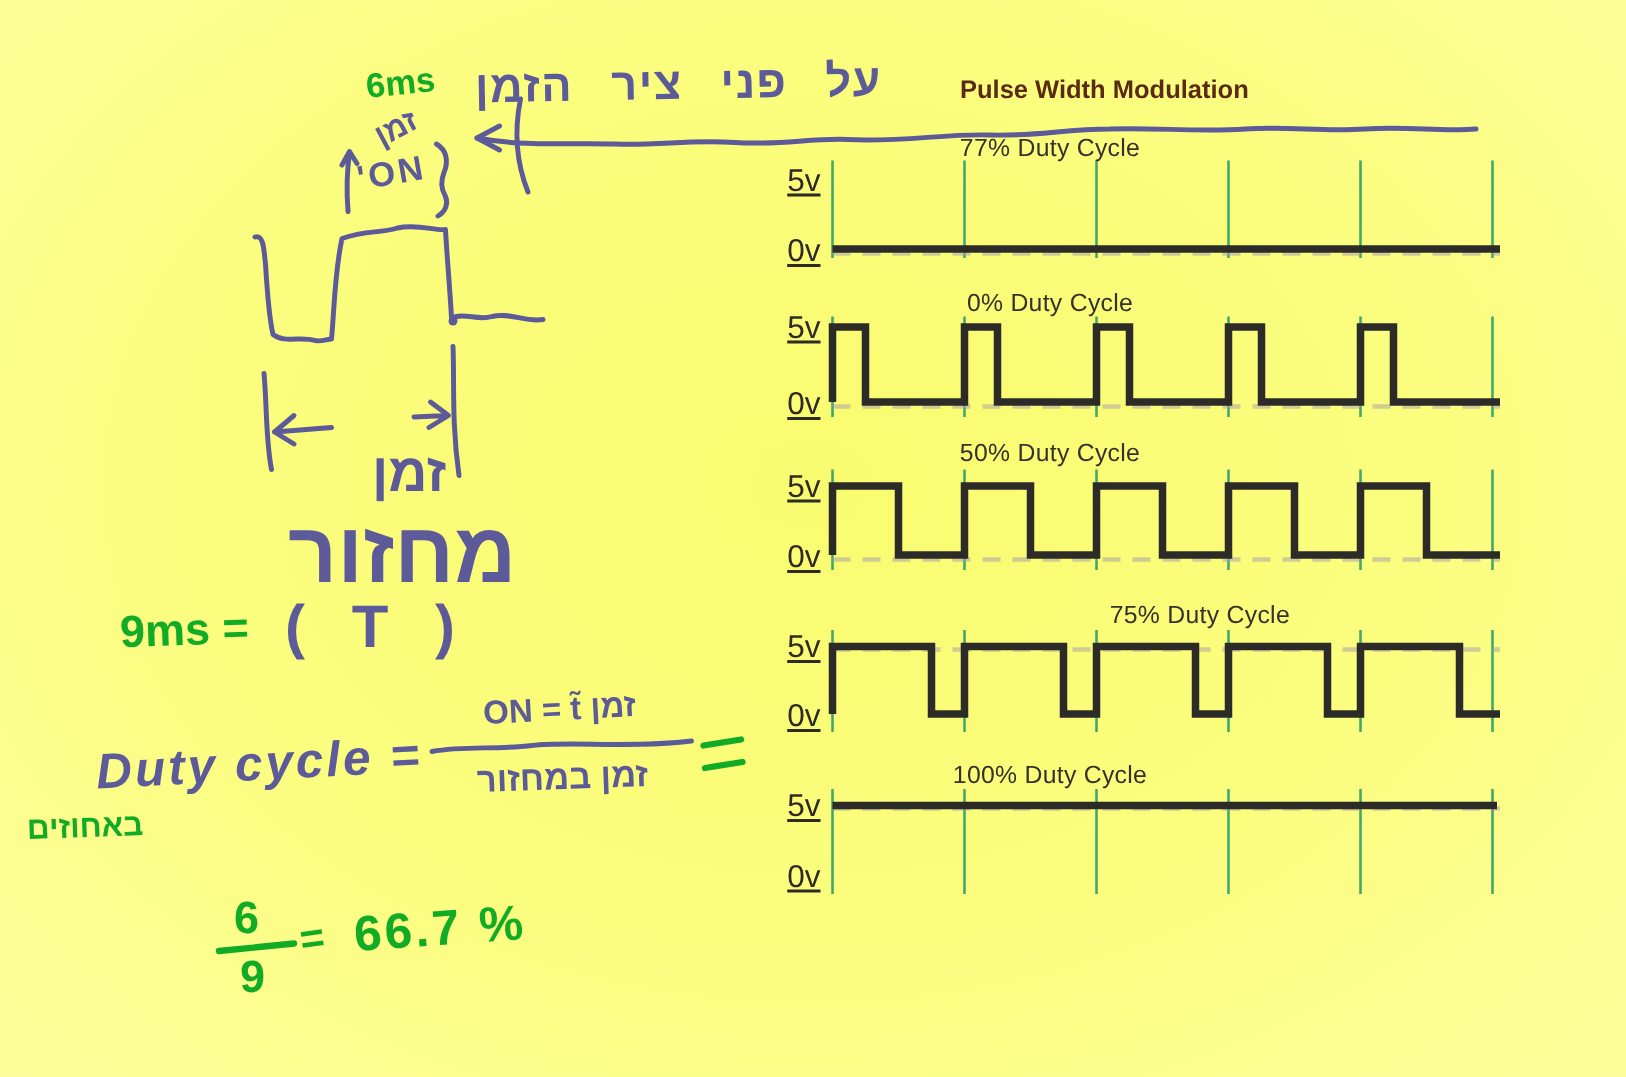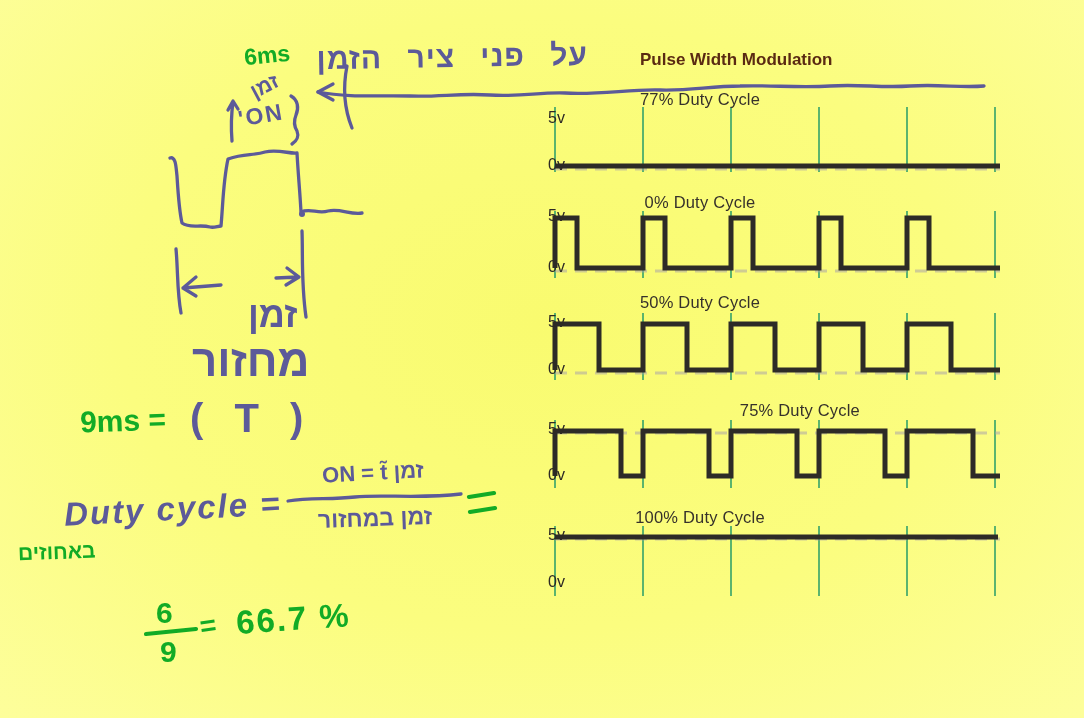--- a/index.html
+++ b/index.html
@@ -6,22 +6,22 @@
   body{
     width:1084px;height:718px;position:relative;overflow:hidden;
     background:radial-gradient(ellipse at 50% 45%, #f9fb6f 0%, #fbfd7f 55%, #fdfe9b 100%);
     font-family:"Liberation Sans", sans-serif;
   }
   .abs{position:absolute;white-space:nowrap;}
   .hw-blue{color:#5c5a99;font-weight:700;}
   .hw-green{color:#12ab26;font-weight:700;}
   .plabel{position:absolute;width:320px;left:540px;text-align:center;
           font-size:16.5px;color:#36312b;letter-spacing:.2px;}
-  .vlabel{position:absolute;width:42px;left:523px;text-align:right;
-          font-size:16px;color:#2e2a25;}
+  .vlabel{position:absolute;width:42px;left:505px;text-align:right;
+          font-size:21px;color:#2e2a25;text-decoration:underline;}
   #title{left:640px;top:50px;width:262px;text-align:left;
          font-size:17px;font-weight:600;color:#5a2a12;}
   #overlay{position:absolute;left:0;top:0;}
 </style>
 </head>
 <body>
 
 <svg id="overlay" width="1084" height="718" viewBox="0 0 1084 718">
   <g id="wave-layer">
       <line x1="555" x2="555" y1="107" y2="172" stroke="#3fa76b" stroke-width="1.7"></line>
@@ -102,21 +102,21 @@
     <div class="plabel" style="top: 508px;">100% Duty Cycle</div>
     <div class="vlabel" style="top: 526px;">5v</div>
     <div class="vlabel" style="top: 573px;">0v</div>
   </div>
 
 <div class="abs hw-green" style="left:244px;top:42px;font-size:23px;transform:rotate(-6deg);">6ms</div>
 <div class="abs hw-blue" style="left:250px;top:74px;font-size:21px;transform:rotate(-28deg);">זמן</div>
 <div class="abs hw-blue" style="left:238px;top:102px;font-size:23px;letter-spacing:2px;transform:rotate(-10deg);">'ON</div>
 <div class="abs hw-blue" style="left:308px;top:40px;width:280px;font-size:30px;direction:rtl;letter-spacing:1px;word-spacing:16px;transform:rotate(-1deg);">על פני ציר הזמן</div>
 <div class="abs hw-blue" style="left:248px;top:294px;font-size:36px;">זמן</div>
-<div class="abs hw-blue" style="left:192px;top:336px;font-size:44px;">מחזור</div>
+<div class="abs hw-blue" style="left:192px;top:336px;font-size:57px;">מחזור</div>
 <div class="abs hw-green" style="left:80px;top:404px;font-size:30px;transform:rotate(-2deg);">9ms =</div>
 <div class="abs hw-blue" style="left:190px;top:396px;font-size:40px;letter-spacing:10px;">( T )</div>
 <div class="abs hw-blue" style="left:64px;top:490px;font-size:33px;font-style:italic;letter-spacing:2px;transform:rotate(-3deg);">Duty cycle =</div>
 <div class="abs hw-blue" style="left:278px;top:460px;width:190px;text-align:center;direction:rtl;font-size:22px;transform:rotate(-3deg);">זמן ON = t̃</div>
 <div class="abs hw-blue" style="left:280px;top:505px;width:190px;text-align:center;direction:rtl;font-size:23px;transform:rotate(-2deg);">זמן במחזור</div>
 <div class="abs hw-green" style="left:18px;top:540px;font-size:21px;transform:rotate(-2deg);">באחוזים</div>
 <div class="abs hw-green" style="left:156px;top:596px;font-size:30px;">6</div>
 <div class="abs hw-green" style="left:160px;top:635px;font-size:30px;">9</div>
 <div class="abs hw-green" style="left:200px;top:610px;font-size:28px;transform:rotate(-8deg);">=</div>
 <div class="abs hw-green" style="left:236px;top:600px;font-size:33px;letter-spacing:2px;transform:rotate(-4deg);">66.7 %</div>

